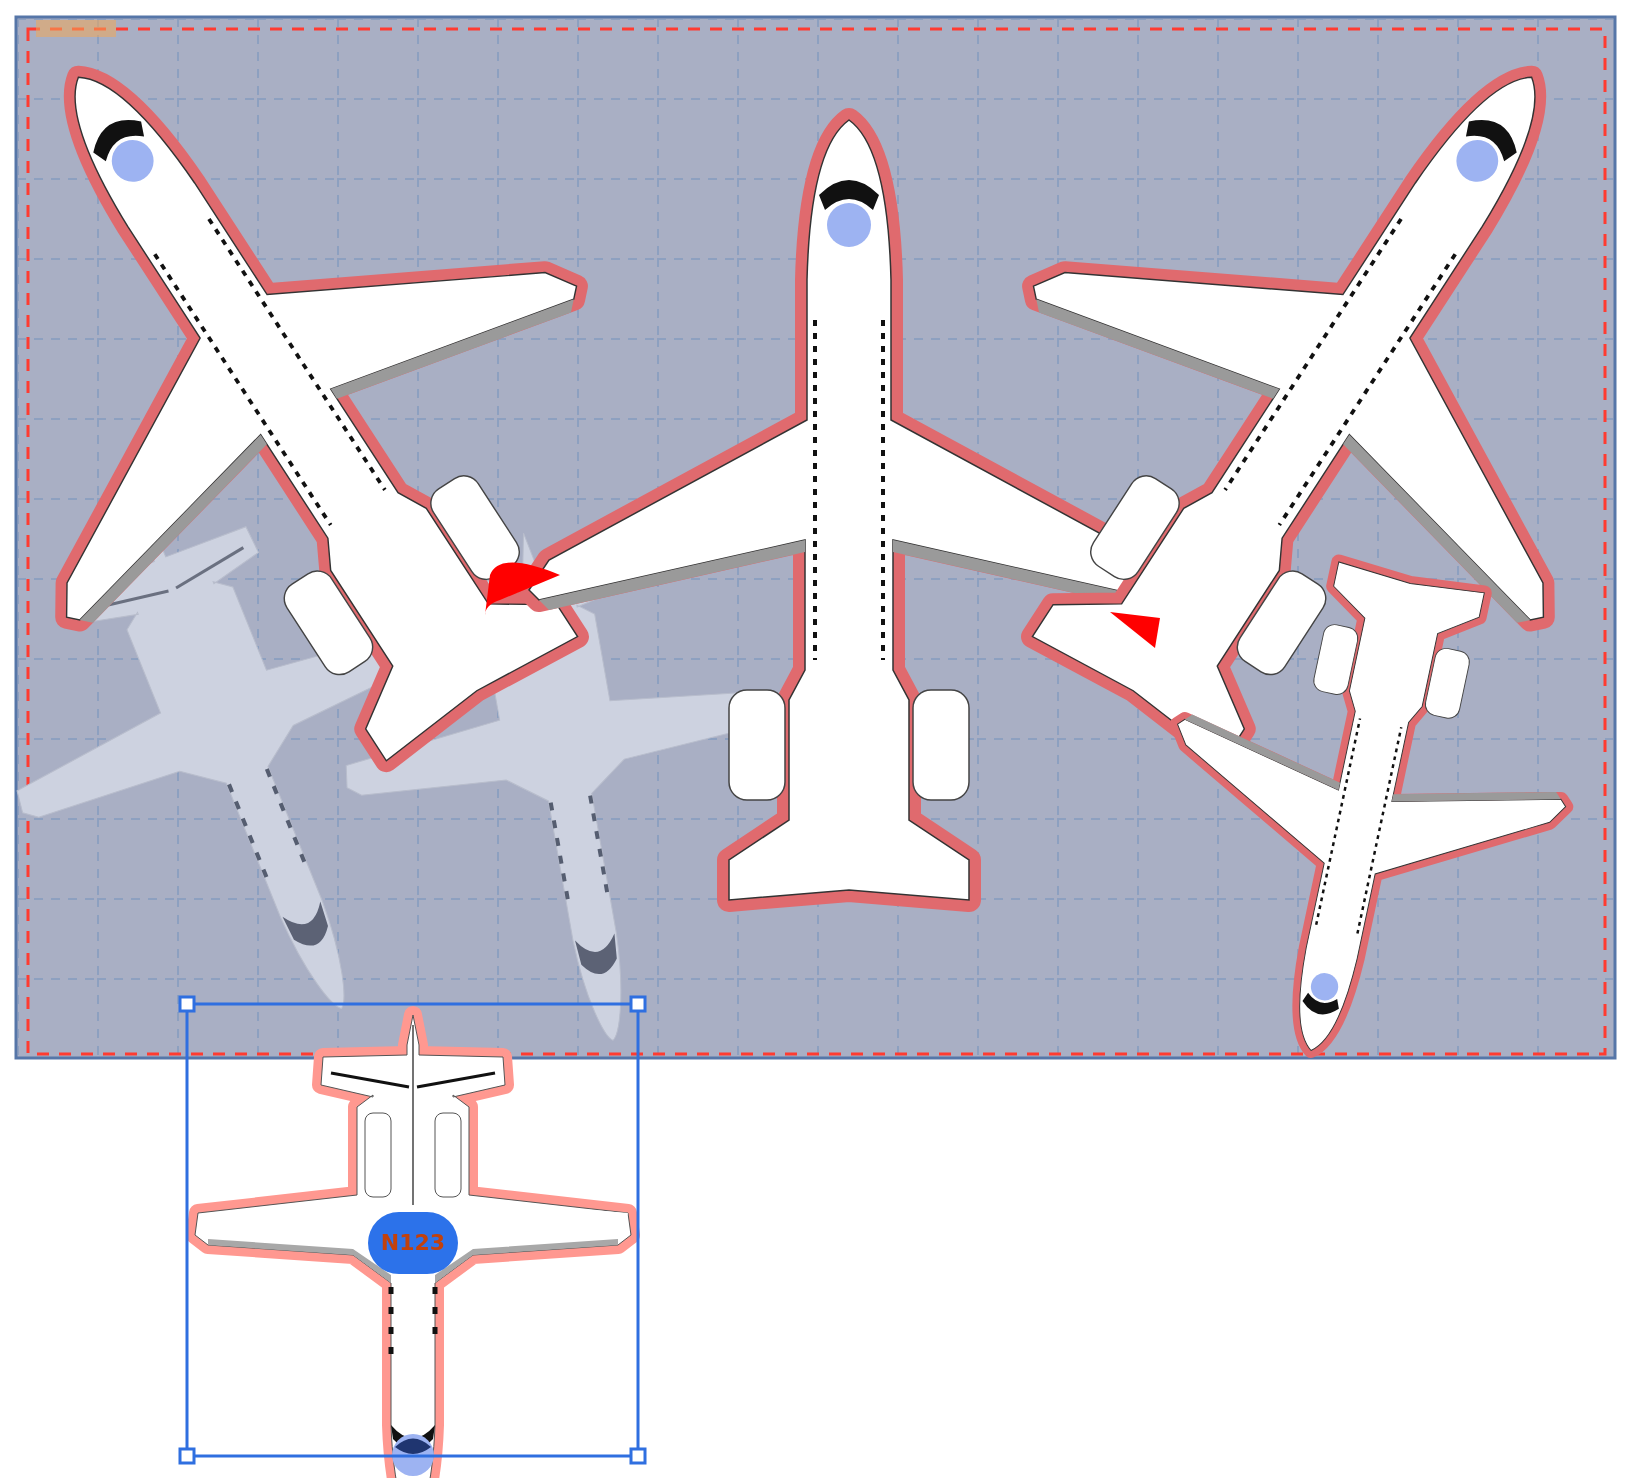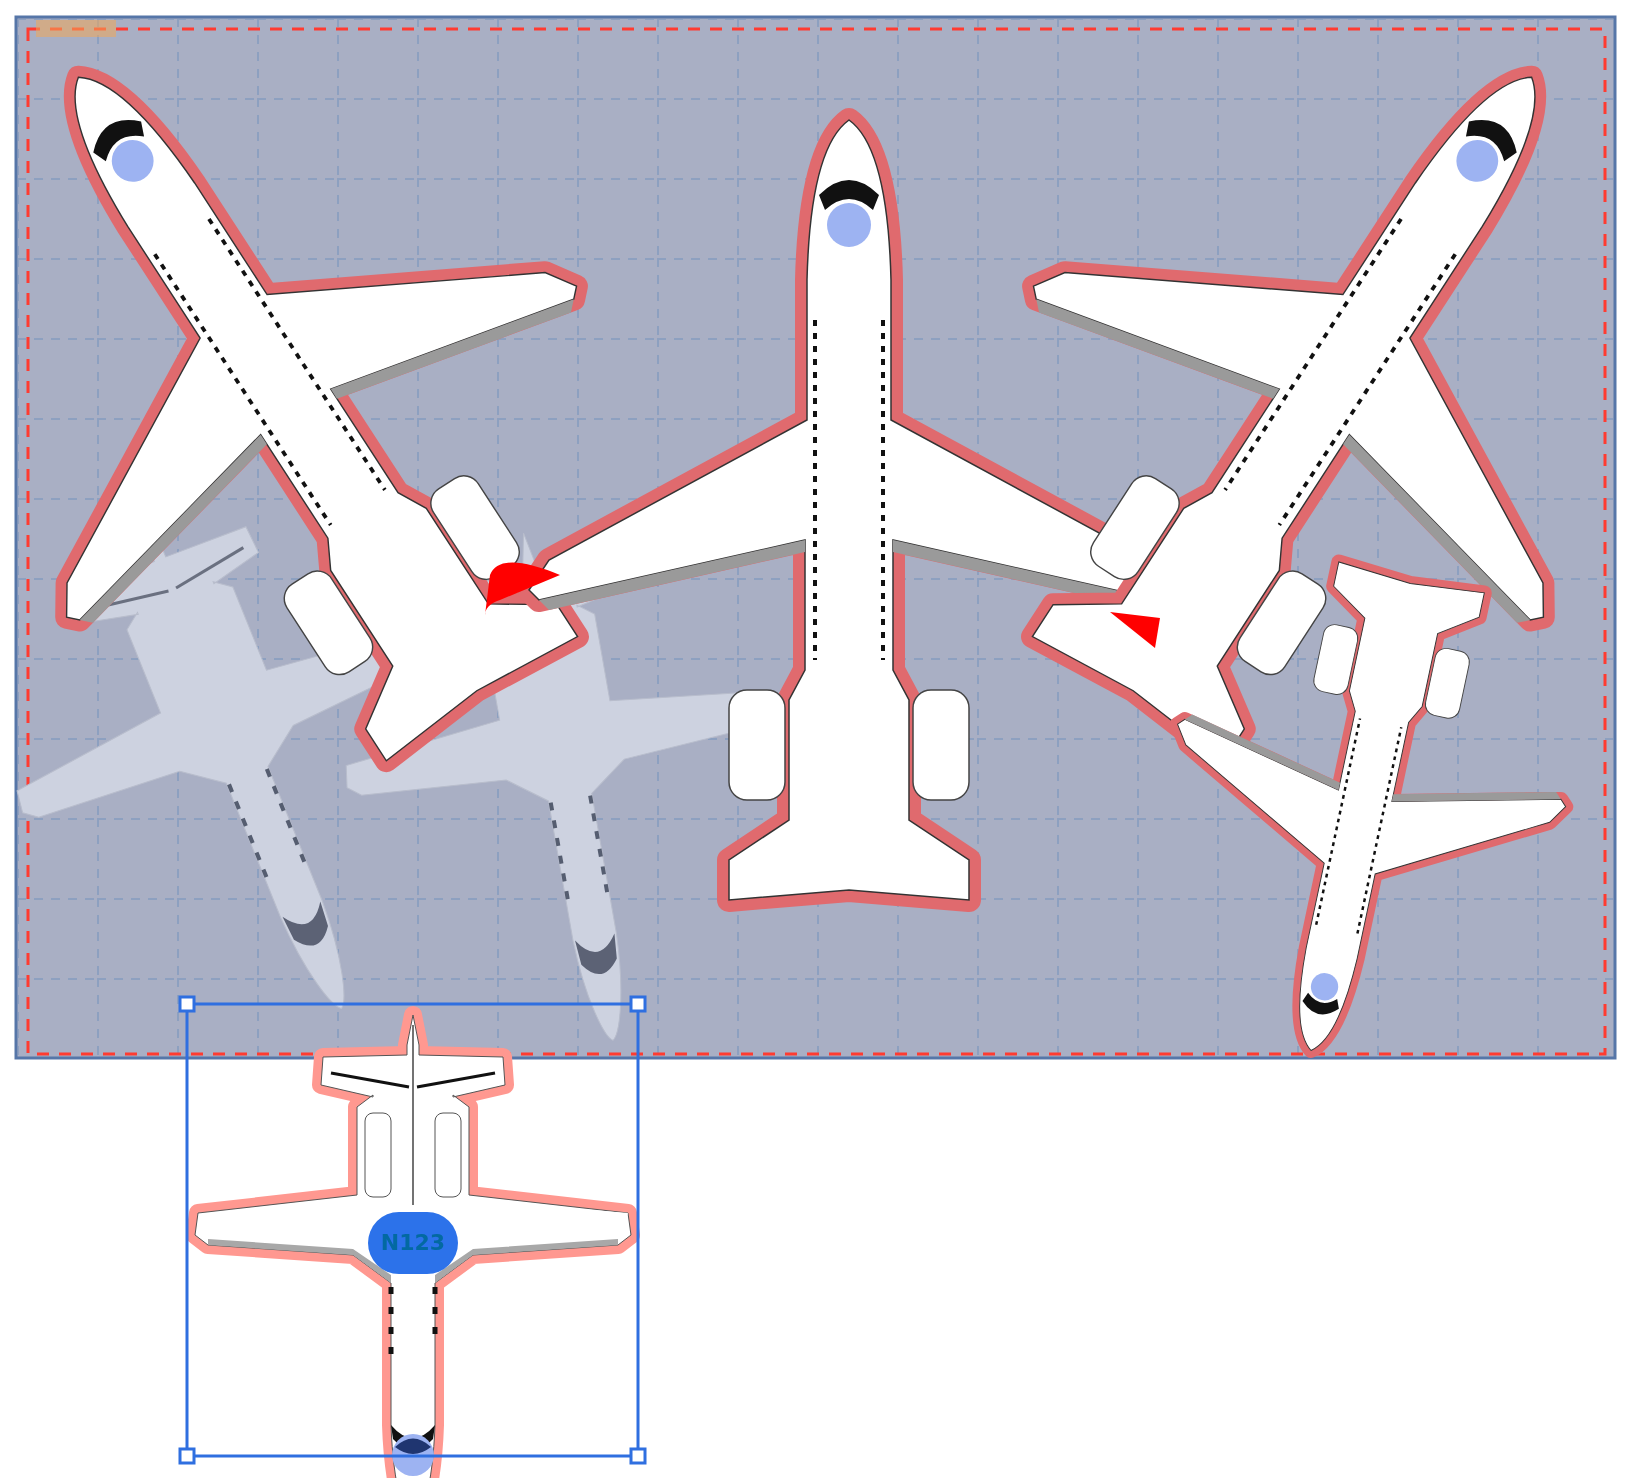--- a/index.html
+++ b/index.html
@@ -110,13 +110,13 @@
 
   <g>
     <rect x="187" y="1004" width="451" height="452" fill="none" stroke="#2f6fe0" stroke-width="3"></rect>
     <rect x="180" y="997" width="14" height="14" fill="#fff" stroke="#2f6fe0" stroke-width="3"></rect>
     <rect x="631" y="997" width="14" height="14" fill="#fff" stroke="#2f6fe0" stroke-width="3"></rect>
     <rect x="180" y="1449" width="14" height="14" fill="#fff" stroke="#2f6fe0" stroke-width="3"></rect>
     <rect x="631" y="1449" width="14" height="14" fill="#fff" stroke="#2f6fe0" stroke-width="3"></rect>
   </g>
 </svg>
 
-<div class="badge-text" style="position:absolute;left:368px;top:1212px;width:90px;height:62px;line-height:62px;text-align:center;color:#0369a1;font-size:22px;">N123</div>
+<div class="badge-text" style="position:absolute;left:368px;top:1212px;width:90px;height:62px;line-height:62px;text-align:center;color:#c2410c;font-size:22px;">N123</div>
 
 </body></html>

